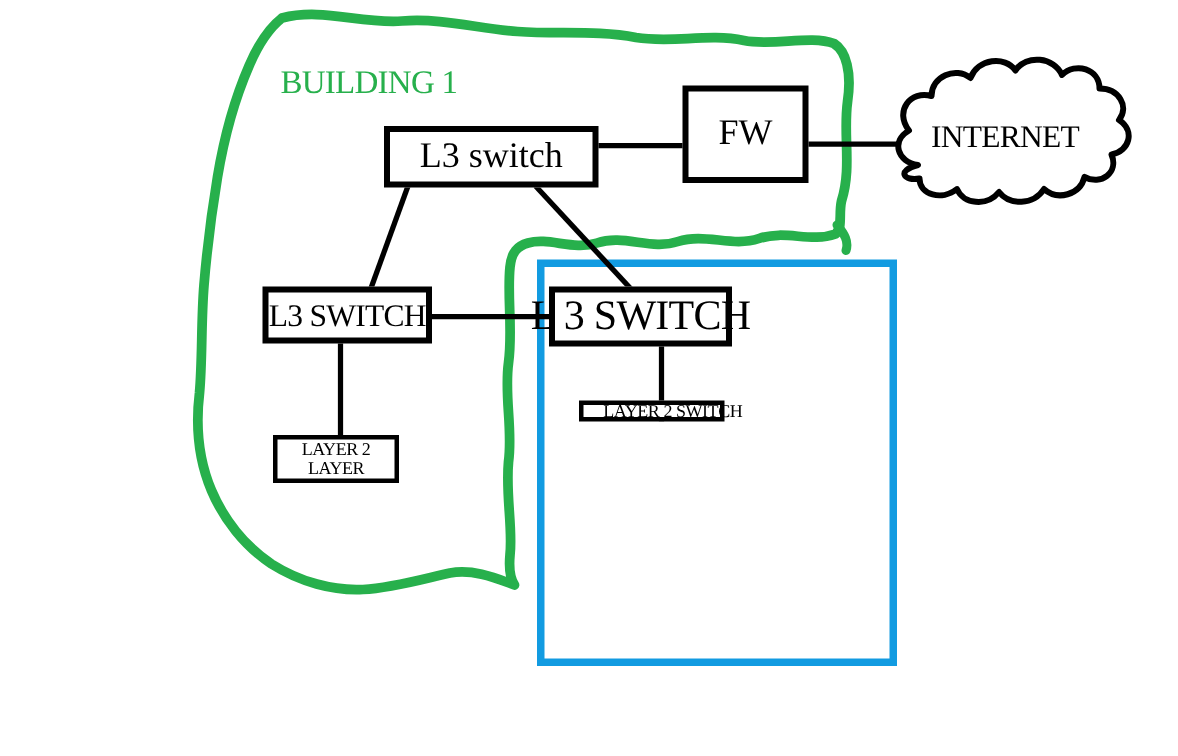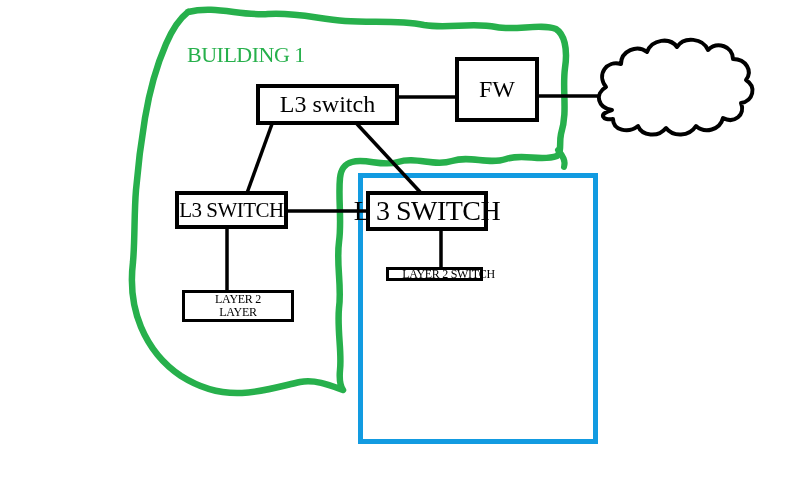--- a/index.html
+++ b/index.html
@@ -24,21 +24,21 @@
   .node-fw     {left:455px;top:57px; width:84px; height:65px;font-size:24px;}
   .node-b1l3   {left:175px;top:191px;width:113px;height:38px;font-size:21px;letter-spacing:-0.5px;}
   .node-b2l3   {left:366px;top:191px;width:122px;height:40px;font-size:28px;letter-spacing:-0.5px;}
   .node-small{
     border-width:3px;
     font-size:12px;line-height:13px;
     text-align:center;
     flex-direction:column;
     letter-spacing:-0.3px;
   }
-  .node-b1l2   {left:182px;top:290px;width:112px;height:32px;}
+  .node-b1l2   {left:182px;top:290px;width:84px;height:32px;}
   .node-b2l2   {left:386px;top:267px;width:97px;height:14px;padding-left:28px;}
   .zone-label{
     position:absolute;
     font-size:22px;
     letter-spacing:-0.5px;
     white-space:nowrap;
   }
   .label-b1{left:187px;top:42px;}
   .label-b2{left:358px;top:348px;width:240px;text-align:center;}
   .label-internet{
@@ -134,14 +134,15 @@
 
   <div class="node node-small node-b1l2">
     <span>LAYER 2</span>
     <span>LAYER</span>
   </div>
 
   <div class="node node-small node-b2l2">
     <span>LAYER 2 SWITCH</span>
   </div>
 
+  <div class="label-internet">INTERNET</div>
 
 </div>
 
 </body></html>

